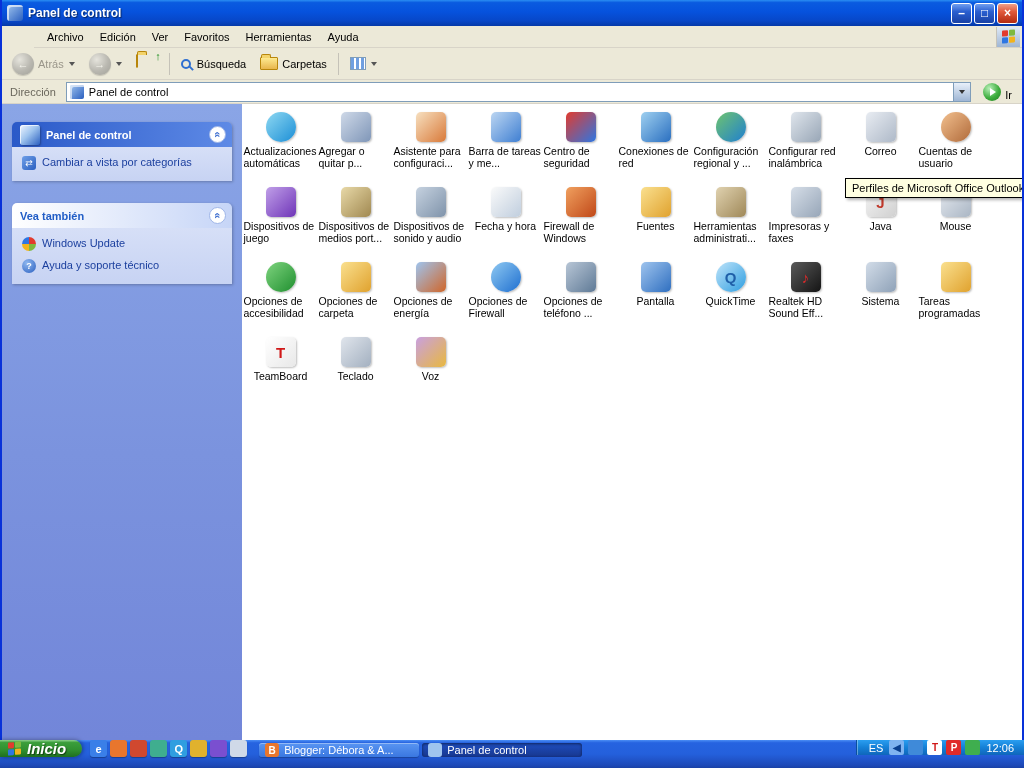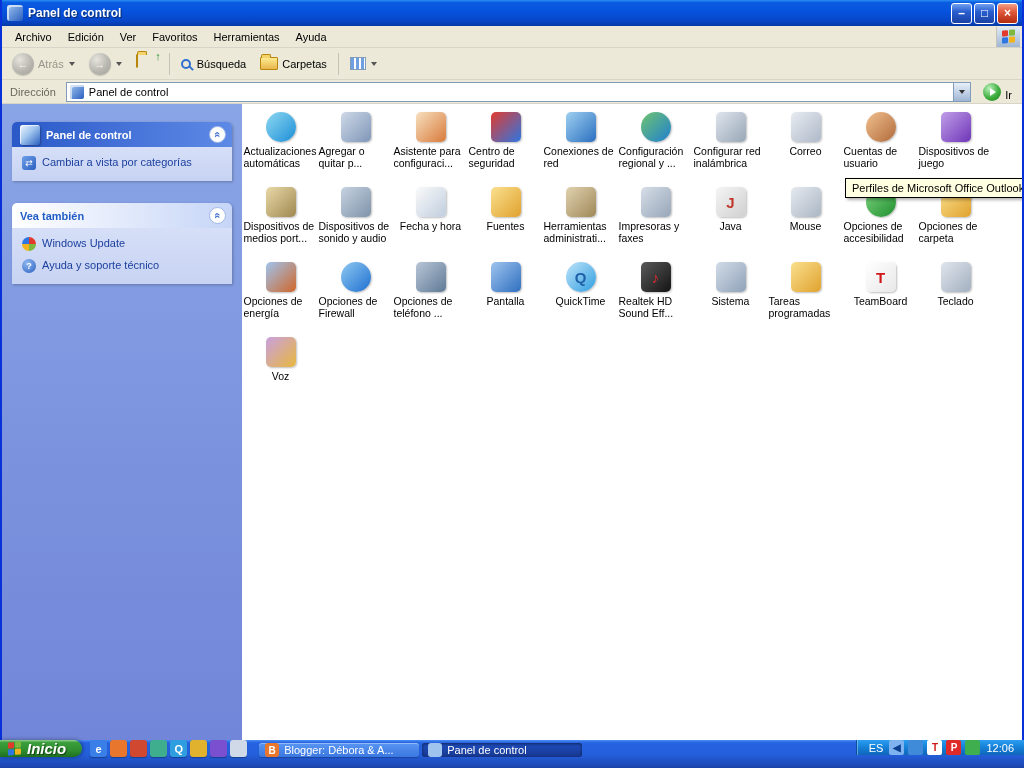--- a/index.html
+++ b/index.html
@@ -10,21 +10,21 @@
   
   .window { width:1024px; height:740px; border-left:2px solid #0831d9; border-right:2px solid #0831d9; display:flex; flex-direction:column; background:#ece9d8; }
   .titlebar { height:26px; background:linear-gradient(180deg,#2b8ef3 0%,#0a5be0 10%,#0652dd 45%,#0747c8 80%,#0539a8 100%); display:flex; align-items:center; padding:0 4px 0 5px; flex:0 0 26px; }
   .title-left { display:flex; align-items:center; gap:5px; flex:1; }
   .title-icon { width:16px; height:16px; border-radius:3px; background:linear-gradient(135deg,#9fc4ee,#2a5fc0); box-shadow:inset 2px 2px 0 rgba(255,255,255,.6); }
   .title-text { color:#fff; font-weight:bold; font-size:12px; text-shadow:1px 1px 1px rgba(0,0,0,.5); }
   .win-buttons { display:flex; gap:2px; }
   .wbtn { width:21px; height:21px; border-radius:3px; border:1px solid #fff; color:#fff; font-size:12px; font-weight:bold; display:flex; align-items:center; justify-content:center; background:linear-gradient(180deg,#6f9ef0 0%,#2a5fd0 40%,#1941a5 100%); }
   .wbtn.close { background:linear-gradient(180deg,#f0a088 0%,#e15a3c 40%,#b22a10 100%); }
 
-  .menubar { height:22px; flex:0 0 22px; background:#ece9d8; border-bottom:1px solid #d8d4c8; display:flex; align-items:center; padding-left:6px; gap:2px; }
+  .menubar { height:22px; flex:0 0 22px; background:#ece9d8; border-bottom:1px solid #d8d4c8; display:flex; align-items:center; padding-left:6px; gap:2px;margin-left:32px; }
   .menu-item { padding:3px 7px; color:#000; }
   .winlogo { margin-left:auto; margin-right:2px; width:24px; height:20px; background:linear-gradient(180deg,#dfe9f5,#9fb6d4); border-left:1px solid #c5c2b8; display:flex; align-items:center; justify-content:center; }
   .flag { display:grid; grid-template-columns:6px 6px; grid-template-rows:6px 6px; gap:1px; transform:skewY(-6deg); }
   .flag i { display:block; border-radius:1px; }
   .flag i:nth-child(1){background:#e23b2e;} .flag i:nth-child(2){background:#7eb93f;}
   .flag i:nth-child(3){background:#2e76e2;} .flag i:nth-child(4){background:#f2b31e;}
 
   .toolbar { height:32px; flex:0 0 32px; background:#ece9d8; border-bottom:1px solid #d8d4c8; display:flex; align-items:center; padding:0 4px; gap:2px; }
   .tb-btn { display:flex; align-items:center; gap:4px; padding:2px 5px; border-radius:3px; border:1px solid transparent; color:#000; white-space:nowrap; }
   .tb-btn.disabled { color:#9a968a; }
@@ -214,20 +214,24 @@
             </div>
             <div class="cp-item">
               <div class="cp-icon" style="background: linear-gradient(135deg, rgb(207, 217, 232), rgb(127, 150, 184));"></div>
               <div class="cp-label">Agregar o quitar p...</div>
             </div>
             <div class="cp-item">
               <div class="cp-icon" style="background: linear-gradient(135deg, rgb(247, 224, 192), rgb(217, 122, 58));"></div>
               <div class="cp-label">Asistente para configuraci...</div>
             </div>
             <div class="cp-item">
+              <div class="cp-icon" style="background: linear-gradient(135deg, rgb(188, 214, 242), rgb(63, 127, 210));"></div>
+              <div class="cp-label">Barra de tareas y me...</div>
+            </div>
+            <div class="cp-item">
               <div class="cp-icon" style="background: linear-gradient(135deg, rgb(226, 59, 46), rgb(46, 118, 226));"></div>
               <div class="cp-label">Centro de seguridad</div>
             </div>
             <div class="cp-item">
               <div class="cp-icon" style="background: linear-gradient(135deg, rgb(159, 208, 240), rgb(42, 111, 192));"></div>
               <div class="cp-label">Conexiones de red</div>
             </div>
             <div class="cp-item">
               <div class="cp-icon circle" style="background: linear-gradient(135deg, rgb(111, 196, 111), rgb(31, 127, 208));"></div>
               <div class="cp-label">Configuración regional y ...</div>
@@ -252,20 +256,24 @@
               <div class="cp-icon" style="background: linear-gradient(135deg, rgb(232, 217, 168), rgb(160, 136, 80));"></div>
               <div class="cp-label">Dispositivos de medios port...</div>
             </div>
             <div class="cp-item">
               <div class="cp-icon" style="background: linear-gradient(135deg, rgb(198, 210, 224), rgb(127, 147, 170));"></div>
               <div class="cp-label">Dispositivos de sonido y audio</div>
             </div>
             <div class="cp-item">
               <div class="cp-icon" style="background: linear-gradient(135deg, rgb(250, 250, 250), rgb(192, 206, 222));"></div>
               <div class="cp-label">Fecha y hora</div>
+            </div>
+            <div class="cp-item">
+              <div class="cp-icon" style="background: linear-gradient(135deg, rgb(240, 160, 95), rgb(192, 72, 24));"></div>
+              <div class="cp-label">Firewall de Windows</div>
             </div>
             <div class="cp-item">
               <div class="cp-icon" style="background: linear-gradient(135deg, rgb(250, 224, 143), rgb(224, 162, 46));"></div>
               <div class="cp-label">Fuentes</div>
             </div>
             <div class="cp-item">
               <div class="cp-icon" style="background: linear-gradient(135deg, rgb(224, 210, 176), rgb(159, 136, 88));"></div>
               <div class="cp-label">Herramientas administrati...</div>
             </div>
             <div class="cp-item">

